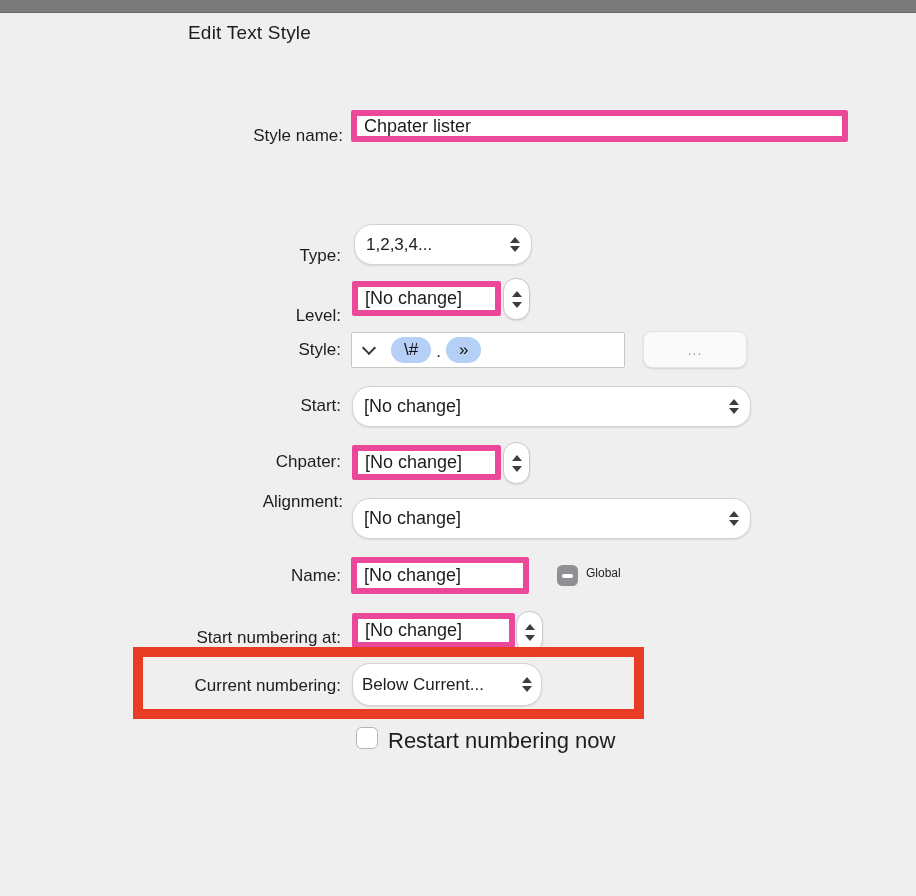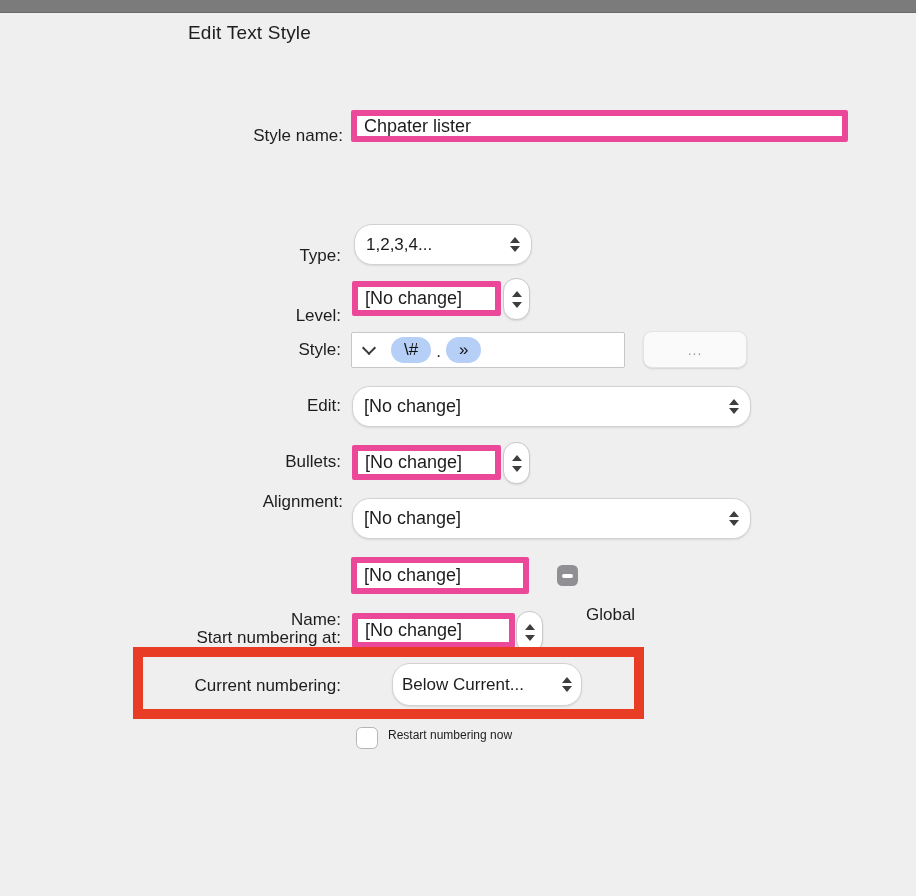--- a/index.html
+++ b/index.html
@@ -86,22 +86,22 @@
     position: absolute; width: 21px; height: 21px; box-sizing: border-box;
     background: #8f8f94; border-radius: 5.5px;
     display: flex; align-items: center; justify-content: center; cursor: default;
   }
   .mixed-checkbox .minus { width: 11px; height: 4px; background: #ffffff; border-radius: 2px; }
 
   .plain-checkbox {
     position: absolute; width: 22px; height: 22px; box-sizing: border-box;
     background: #ffffff; border: 1.5px solid #b4b4b4; border-radius: 5.5px; cursor: default;
   }
-  .inline-label { position: absolute; font-size: 17px; white-space: nowrap; margin-top: 39px; }
-  .cb-label { position: absolute; font-size: 12px; white-space: nowrap; }
+  .inline-label { position: absolute; font-size: 12px; white-space: nowrap; }
+  .cb-label { position: absolute; font-size: 22px; white-space: nowrap; }
 
   .highlight-box {
     position: absolute; left: 133px; top: 647px; width: 511px; height: 72px;
     box-sizing: border-box; border: 10px solid #e83c24;
     background: transparent; pointer-events: none; z-index: 5;
   }
 </style>
 </head>
 <body>
 
@@ -133,61 +133,61 @@
 
   <div class="field-label" style="top:340px;">Style:</div>
   <div class="tokenfield" style="left:351px; top:332px; width:274px; height:36px;">
     <span class="chevron-down"></span>
     <span class="token-pill">\#</span>
     <span class="token-sep">.</span>
     <span class="token-pill">»</span>
   </div>
   <div class="more-button" style="left:643px; top:331px; width:104px; height:37px;">...</div>
 
-  <div class="field-label" style="top:396px;">Edit:</div>
+  <div class="field-label" style="top:396px;">Start:</div>
   <div class="popup" style="left:352px; top:386px; width:399px; height:41px;">
     <span class="popup-value">[No change]</span>
     <span class="arrows">
         <span class="tri-up"></span>
         <span class="tri-down"></span>
       </span>
   </div>
 
-  <div class="field-label" style="top:452px;">Bullets:</div>
+  <div class="field-label" style="top:452px;">Chpater:</div>
   <input class="textfield" style="left: 352px; top: 445px; width: 149px; height: 35px;" value="[No change]">
   <div class="stepper" style="left:503px; top:442px;">
     <span class="tri-up"></span>
     <span class="tri-down"></span>
   </div>
 
   <div class="field-label" style="top:492px; right:573px;">Alignment:</div>
   <div class="popup" style="left:352px; top:498px; width:399px; height:41px;">
     <span class="popup-value">[No change]</span>
     <span class="arrows">
         <span class="tri-up"></span>
         <span class="tri-down"></span>
       </span>
   </div>
 
-  <div class="field-label" style="top:566px;margin-top:44px;">Name:</div>
+  <div class="field-label" style="top:566px;">Name:</div>
   <input class="textfield" style="left: 351px; top: 557px; width: 178px; height: 37px;" value="[No change]">
   <div class="mixed-checkbox" style="left:557px; top:565px;">
     <span class="minus"></span>
   </div>
   <div class="inline-label" style="left:586px; top:566px;">Global</div>
 
   <div class="field-label" style="top:620px;margin-top:8px;">Start numbering at:</div>
   <input class="textfield" style="left: 352px; top: 613px; width: 163px; height: 35px;" value="[No change]">
   <div class="stepper" style="left:516px; top:611px;">
     <span class="tri-up"></span>
     <span class="tri-down"></span>
   </div>
 
   <div class="field-label" style="top:676px;">Current numbering:</div>
-  <div class="popup small" style="left:352px; top:663px; width:190px; height:43px; padding:0 9px;margin-left:40px;">
+  <div class="popup small" style="left:352px; top:663px; width:190px; height:43px; padding:0 9px;">
     <span class="popup-value">Below Current...</span>
     <span class="arrows">
         <span class="tri-up"></span>
         <span class="tri-down"></span>
       </span>
   </div>
   <div class="highlight-box"></div>
 
   <div class="plain-checkbox" style="left:356px; top:727px;"></div>
   <div class="cb-label" style="left:388px; top:728px;">Restart numbering now</div>

